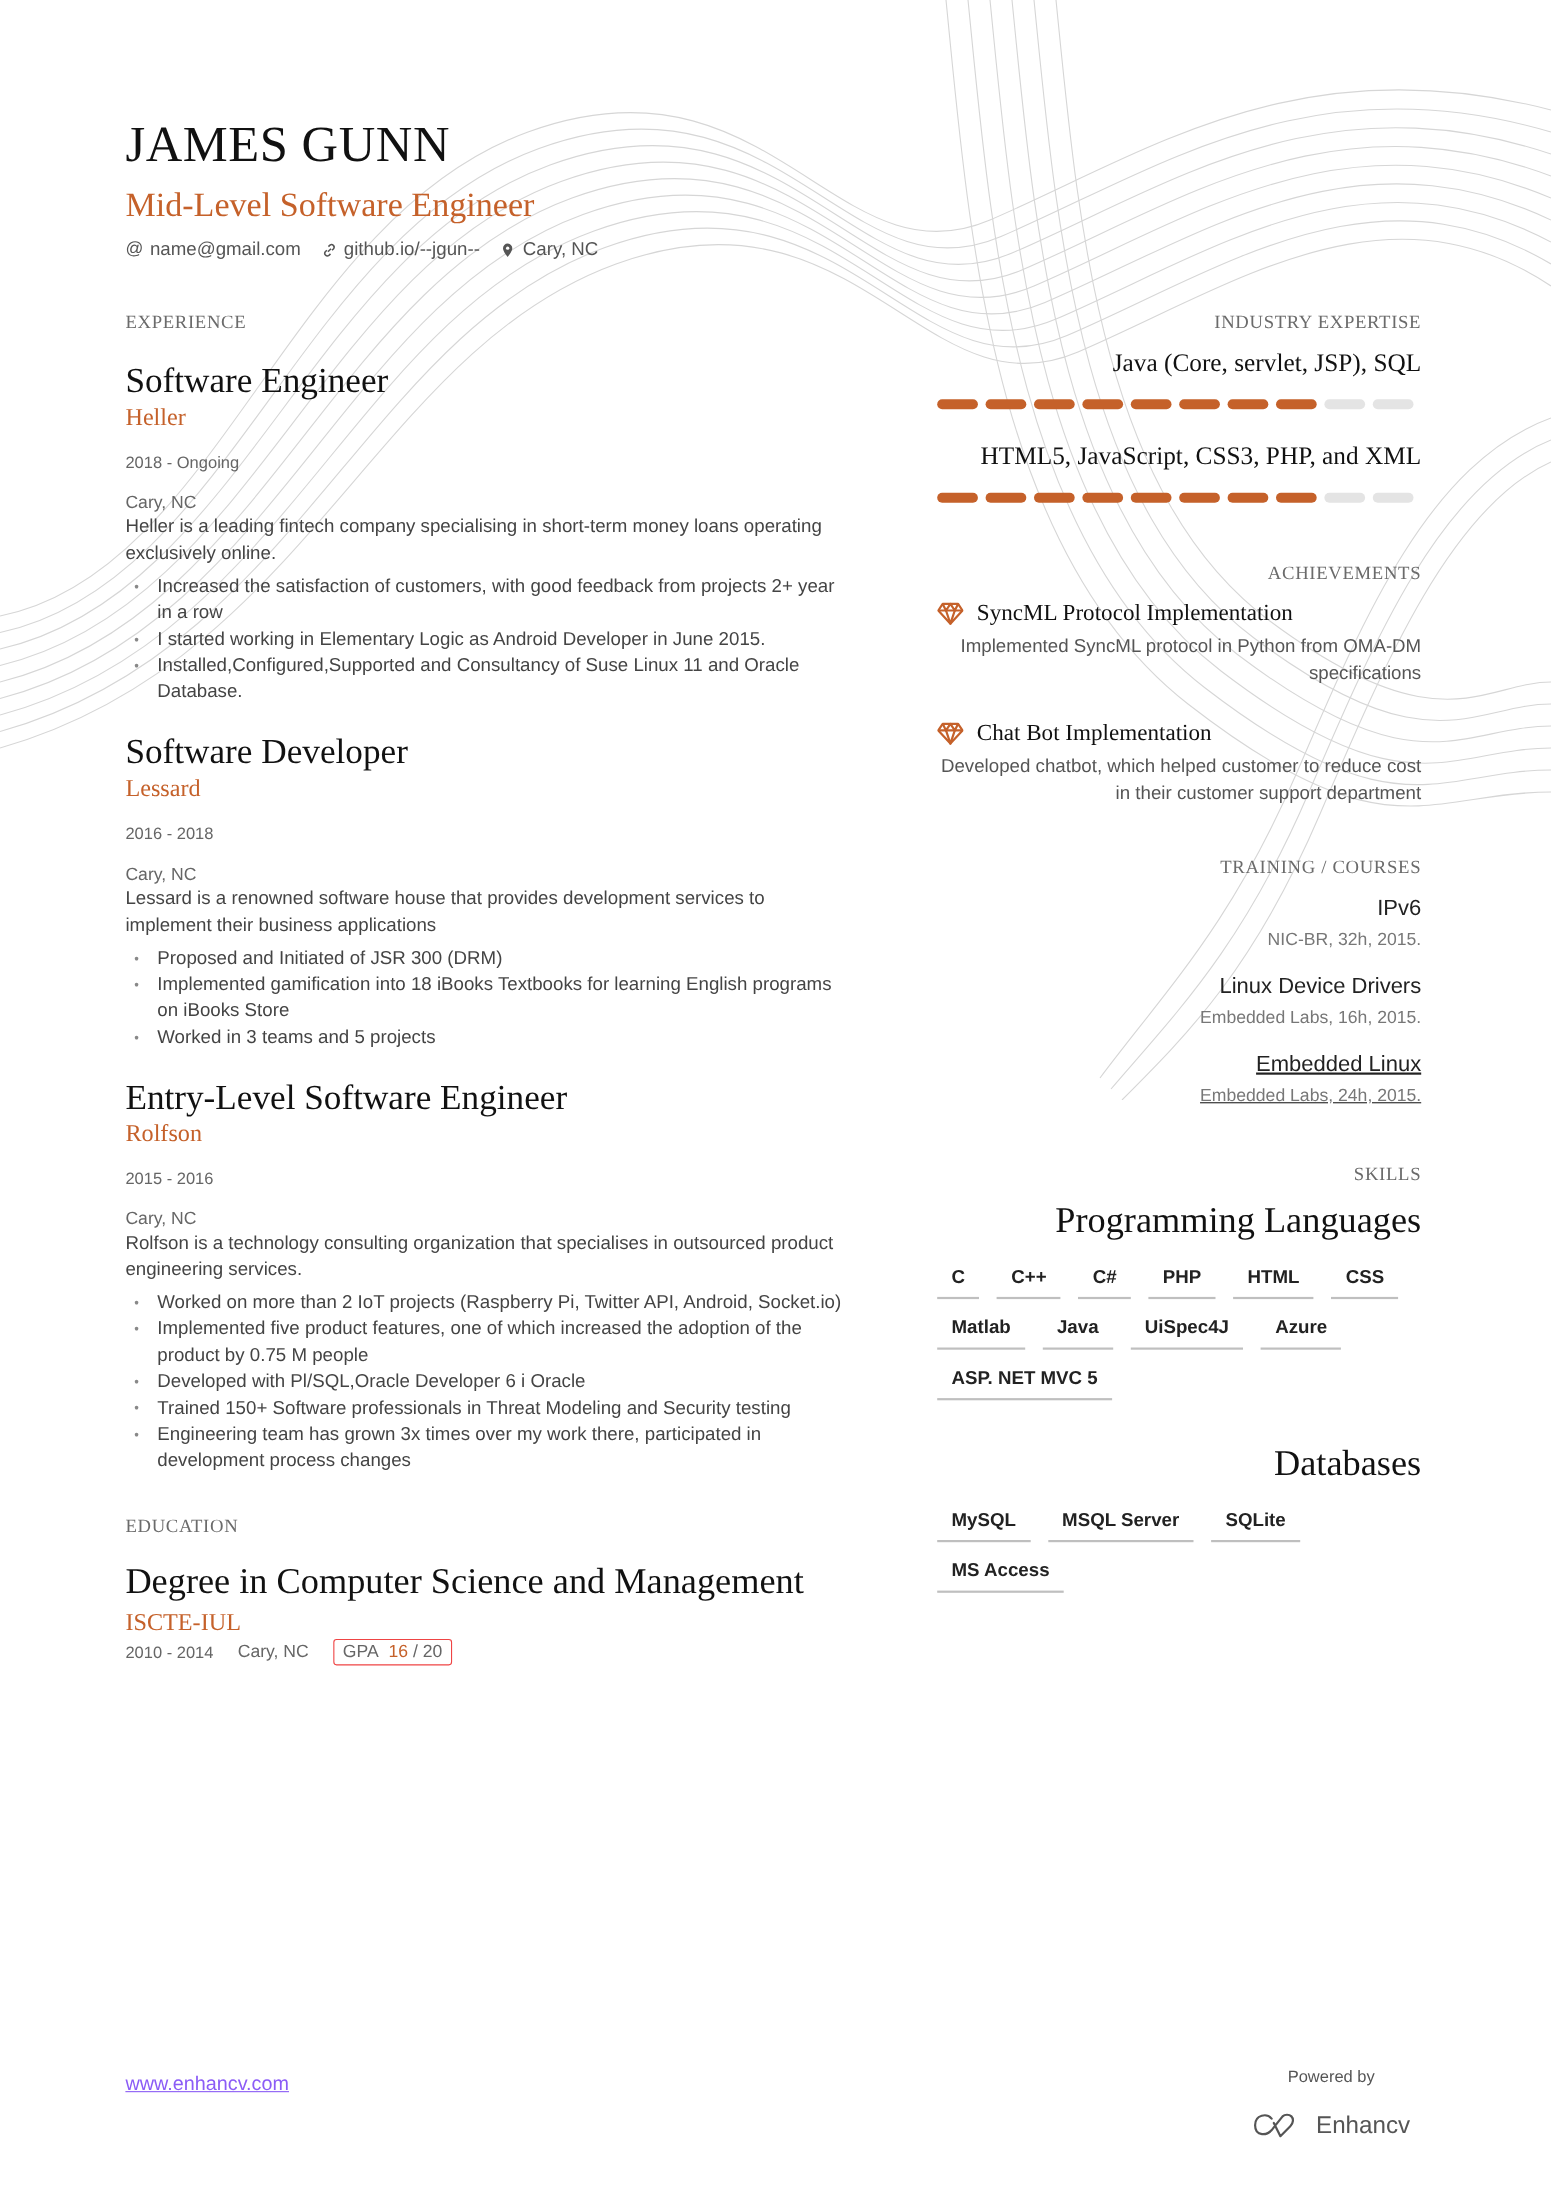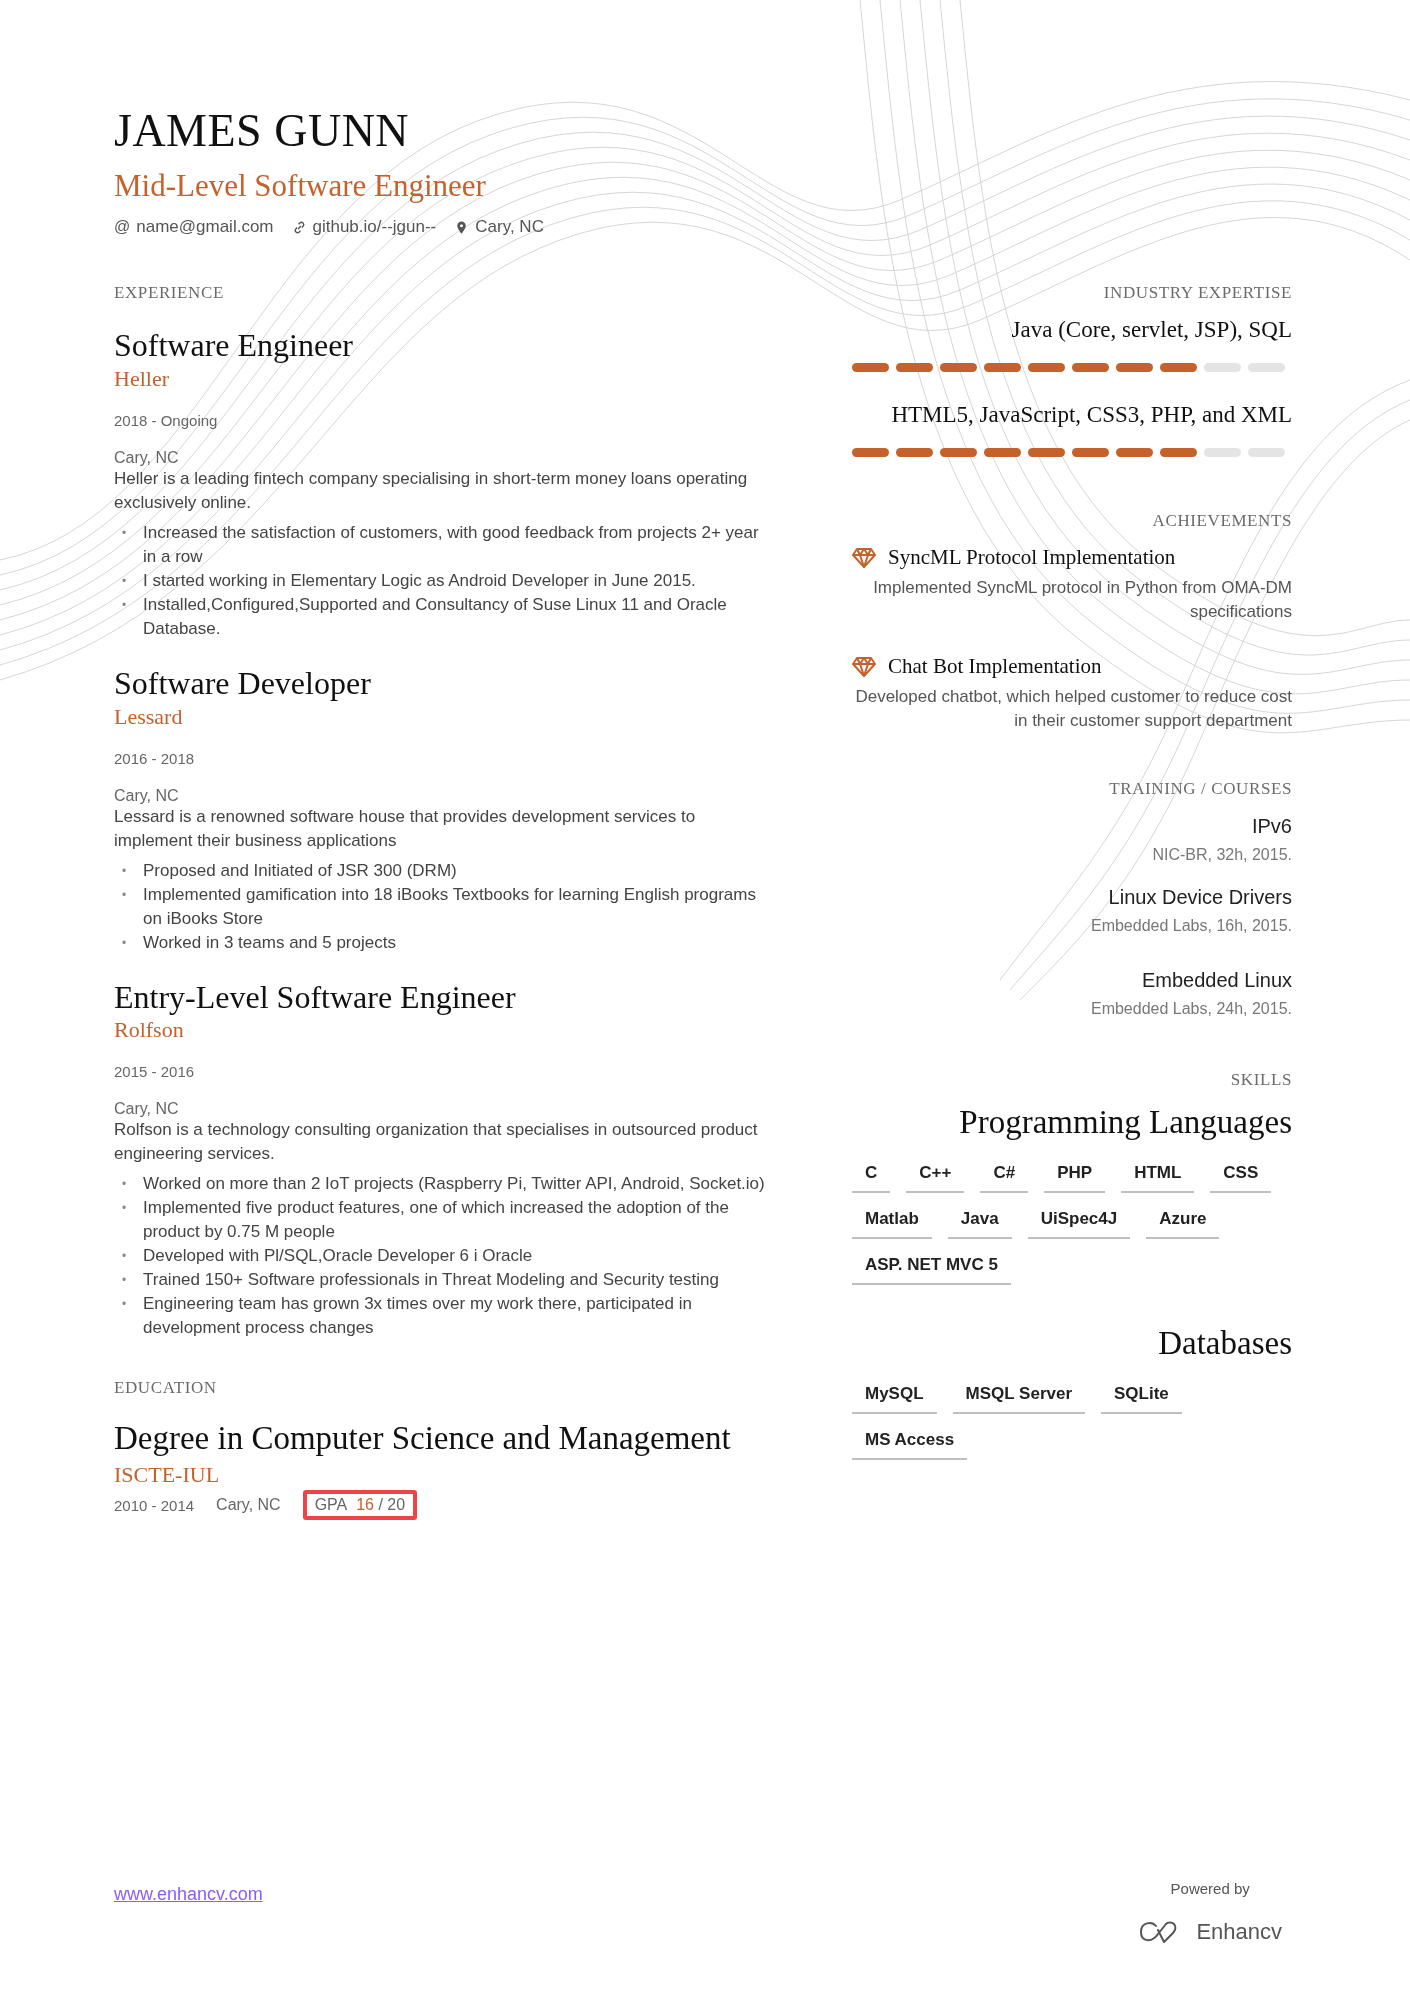--- a/index.html
+++ b/index.html
@@ -32,21 +32,21 @@
     .job-desc { font-size: 17px; color: #444; line-height: 24px; margin-top: 0px; }
     .bullets { list-style: none; margin-top: 6px; }
     .bullets li { position: relative; padding-left: 29px; font-size: 17px; color: #444; line-height: 24px; }
     .bullets li::before { content: "\2022"; position: absolute; left: 8px; top: 0; color: #888; font-size: 12px; }
 
     
     .edu { margin-top: 38px; }
     .edu-title { font-size: 33px; color: #111; line-height: 40px; margin-top: 20px; }
     .edu-school { font-size: 22px; color: #c5612a; margin-top: 4px; }
     .edu-meta { display: flex; align-items: center; gap: 22px; margin-top: 2px; }
-    .gpa { border: 4px solid #ef4444; border-radius: 3px; padding: 2px 8px; font-size: 16px; color: #666; }
+    .gpa { border: 1px solid #ef4444; border-radius: 3px; padding: 2px 8px; font-size: 16px; color: #666; }
     .gpa-val { color: #c5612a; }
 
     
     .expertise-item { margin-top: 14px; }
     .expertise-name { font-size: 23px; color: #111; }
     .dashbar { display: flex; gap: 7px; margin-top: 20px; }
     .dash { width: 37px; height: 9px; border-radius: 5px; background: #e4e4e4; }
     .dash.on { background: #c5612a; }
 
     .ach-section { margin-top: 54px; }
@@ -259,21 +259,21 @@
     <div class="train-section">
       <div class="section-label serif">TRAINING / COURSES</div>
       <div class="course">
         <div class="course-name sans">IPv6</div>
         <div class="course-meta sans">NIC-BR, 32h, 2015.</div>
       </div>
       <div class="course" style="margin-top:22px;">
         <div class="course-name sans">Linux Device Drivers</div>
         <div class="course-meta sans">Embedded Labs, 16h, 2015.</div>
       </div>
-      <div class="course" style="margin-top:34px;">
+      <div class="course" style="margin-top:22px;text-decoration:underline;">
         <div class="course-name sans">Embedded Linux</div>
         <div class="course-meta sans">Embedded Labs, 24h, 2015.</div>
       </div>
     </div>
 
     <div class="skills-section">
       <div class="section-label serif">SKILLS</div>
       <div class="skill-group-title serif">Programming Languages</div>
       <div class="tags sans">
         <span class="tag">C</span>

